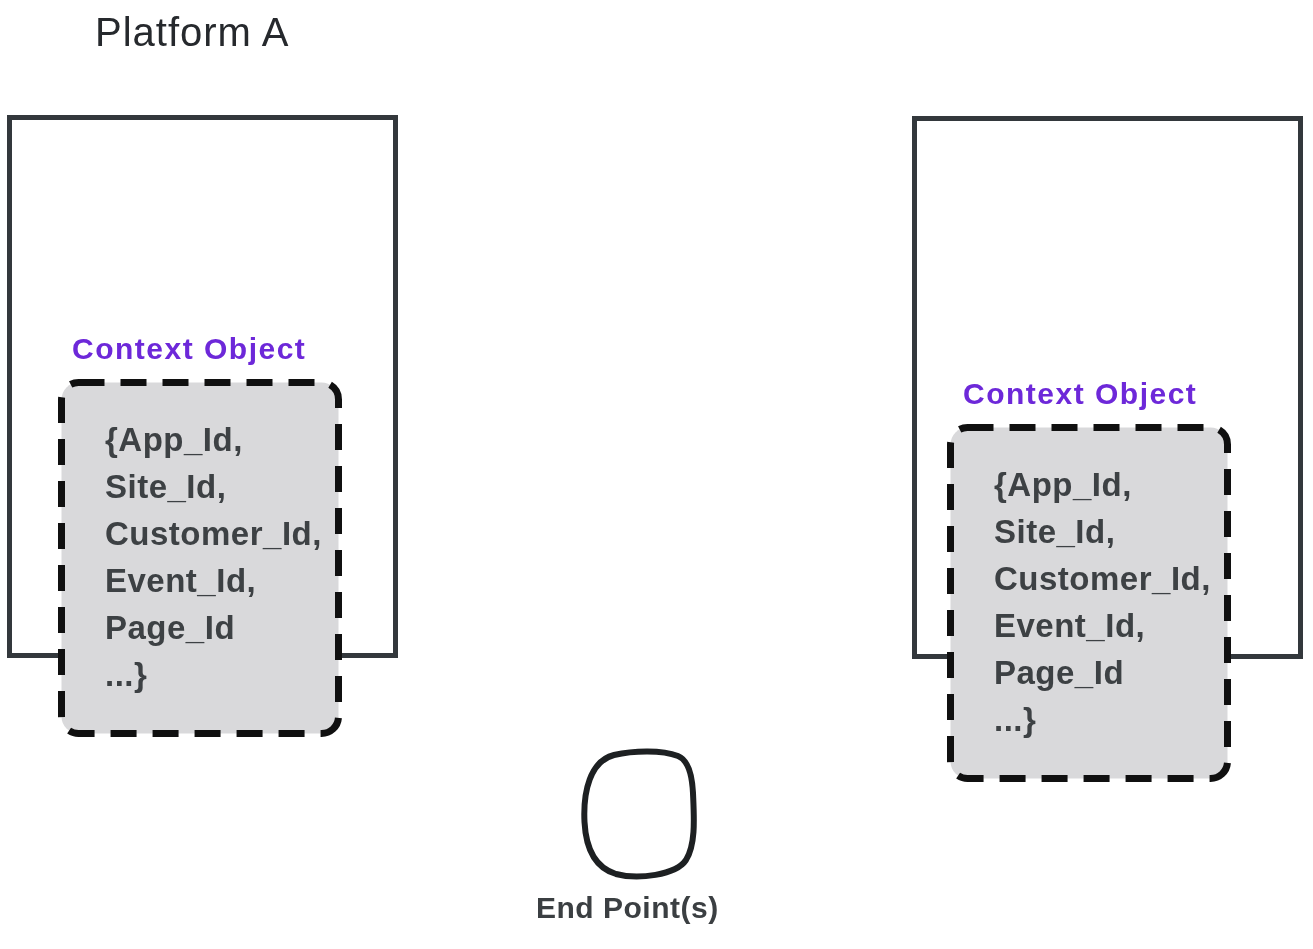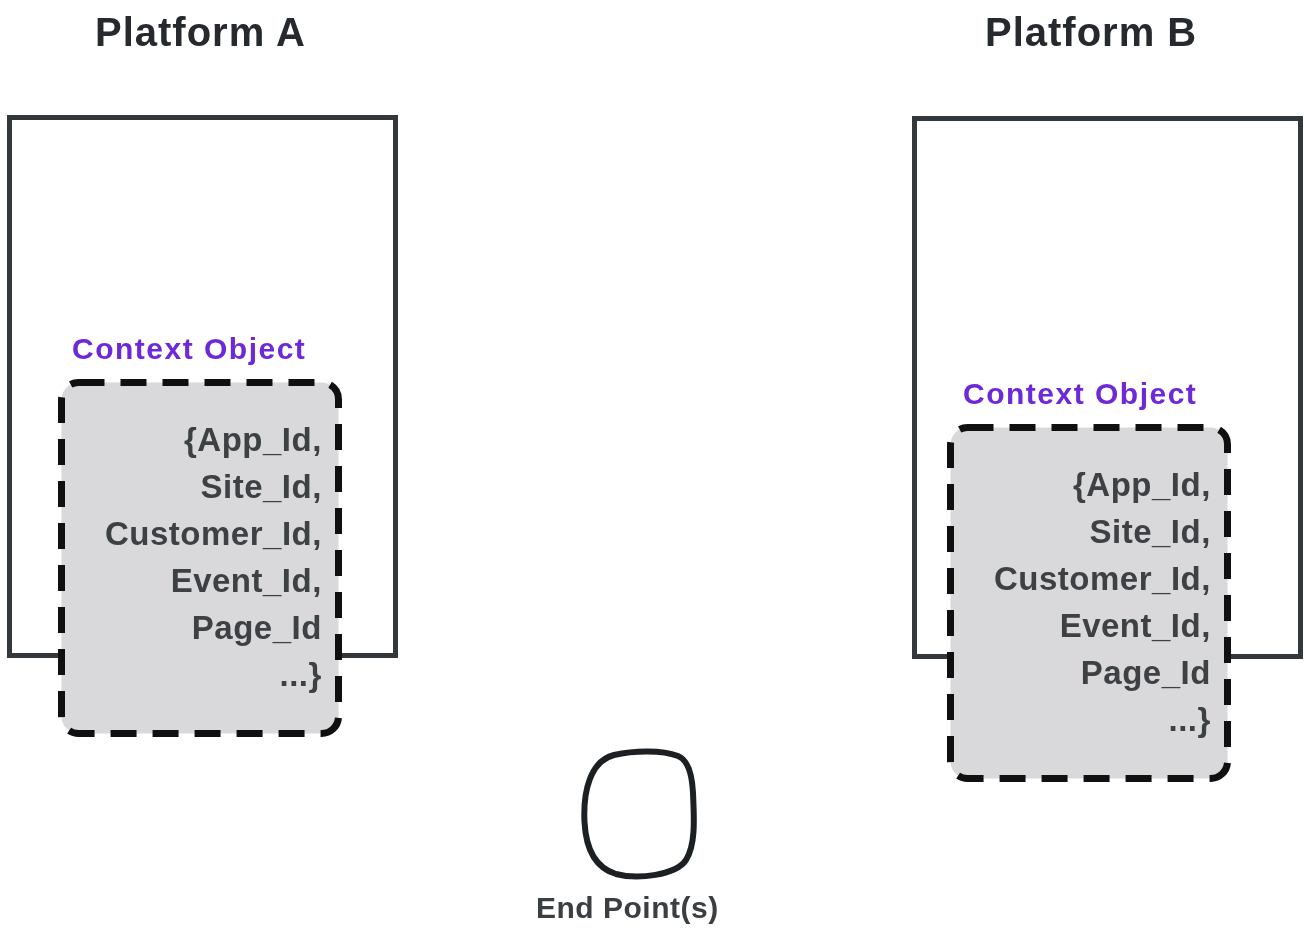--- a/index.html
+++ b/index.html
@@ -8,21 +8,21 @@
     background: #ffffff;
     font-family: "Liberation Sans", sans-serif;
     position: relative;
     overflow: hidden;
   }
   .canvas { position: absolute; left: 0; top: 0; width: 1313px; height: 949px; }
 
   .title {
     position: absolute;
     font-size: 40px;
-    font-weight: bold;
+    font-weight: normal;
     letter-spacing: 1px;
     color: #26292d;
     white-space: nowrap;
   }
   .title-a { left: 95px; top: 10px; }
   .title-b { left: 985px; top: 10px; }
 
   .platform-rect {
     position: absolute;
     border: 5px solid #33383c;
@@ -49,21 +49,20 @@
 
   .ctx-lines {
     position: absolute;
     left: 48px; top: 38px;
     font-size: 33px;
     font-weight: bold;
     letter-spacing: 0.5px;
     line-height: 47px;
     color: #3d4144;
     white-space: nowrap;
-    text-align: right;
   }
 
   .endpoint-shape { position: absolute; left: 576px; top: 746px; }
   .endpoint-label {
     position: absolute;
     left: 536px; top: 891px;
     width: 210px;
     text-align: left;
     font-size: 30px;
     font-weight: bold;
@@ -71,21 +70,20 @@
     color: #3b3f42;
     white-space: nowrap;
   }
 </style>
 </head>
 <body>
 
 <div class="canvas">
 
   <div class="title title-a">Platform A</div>
-  <div class="title title-b">Platform B</div>
 
   <div class="platform-rect rect-a"></div>
   <div class="platform-rect rect-b"></div>
 
   <div class="ctx-label ctx-label-a">Context Object</div>
   <div class="ctx-label ctx-label-b">Context Object</div>
 
   <div class="ctx-box ctx-box-a">
     <svg class="ctx-svg" width="286" height="360" viewBox="0 0 286 360" aria-hidden="true">
       <rect x="4.5" y="4.5" width="277" height="351" rx="17" fill="#d9d9db" stroke="#101010" stroke-width="7" stroke-dasharray="26 16" stroke-linecap="butt"></rect>

